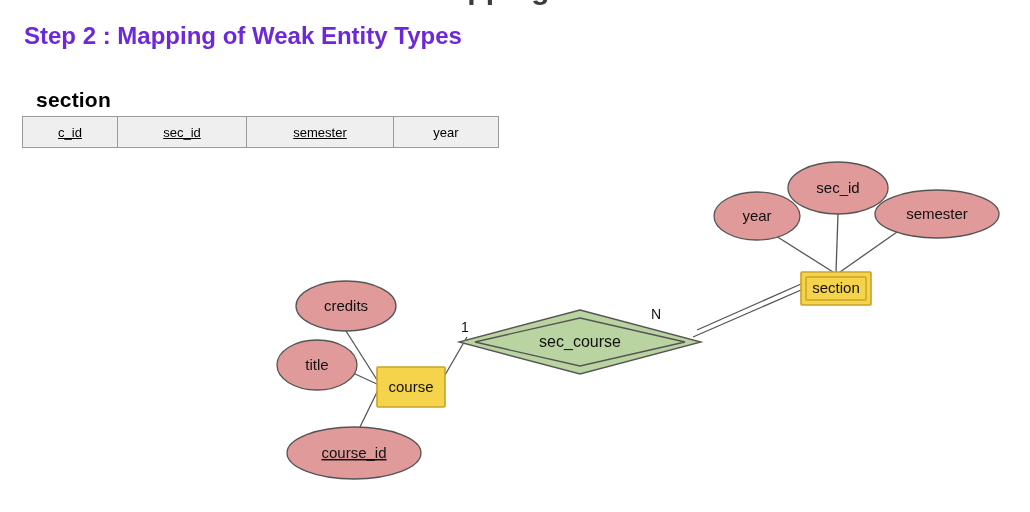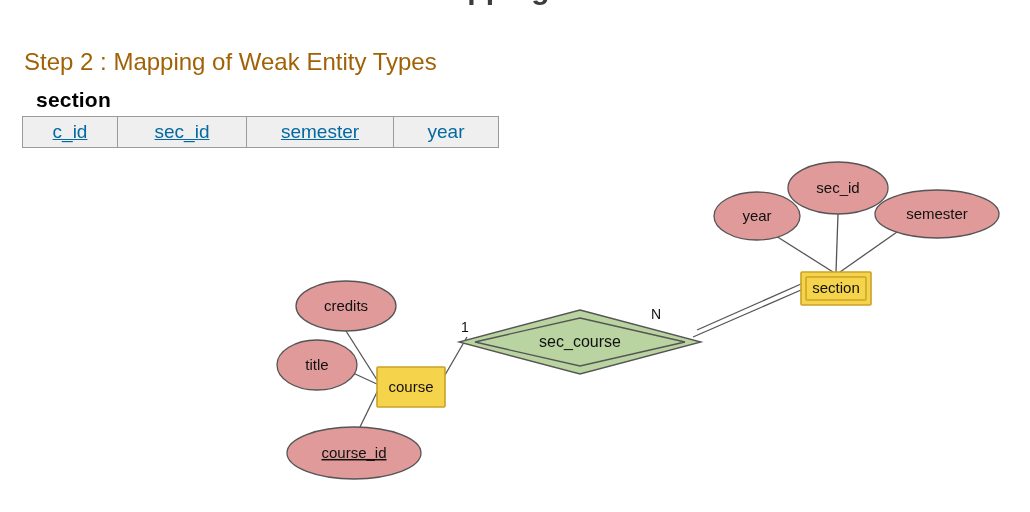--- a/index.html
+++ b/index.html
@@ -27,24 +27,23 @@
     font-weight: bold;
     color: #3c3c3c;
     white-space: nowrap;
     letter-spacing: 0.2px;
   }
   #step-subtitle {
     position: absolute;
     left: 24px;
     top: 22px;
     font-size: 24px;
-    font-weight: normal;
-    color: #a16207;
+    font-weight: bold;
+    color: #6d28d9;
     white-space: nowrap;
-    margin-top: 26px;
   }
 
   
   #relation-block {
     position: absolute;
     left: 22px;
     top: 88px;
   }
   #relation-name {
     font-size: 21px;
@@ -55,22 +54,22 @@
   }
   table.relation {
     border-collapse: collapse;
     background: #efefef;
     table-layout: fixed;
   }
   table.relation td {
     border: 1px solid #9a9a9a;
     background: #efefef;
     text-align: center;
-    font-size: 19px;
-    color: #0369a1;
+    font-size: 13px;
+    color: #000000;
     height: 30px;
     padding: 0 8px;
     vertical-align: middle;
     white-space: nowrap;
   }
   table.relation td.w0 { width: 78px; }
   table.relation td.w1 { width: 112px; }
   table.relation td.w2 { width: 130px; }
   table.relation td.w3 { width: 88px; }
   span.pk { text-decoration: underline; }

